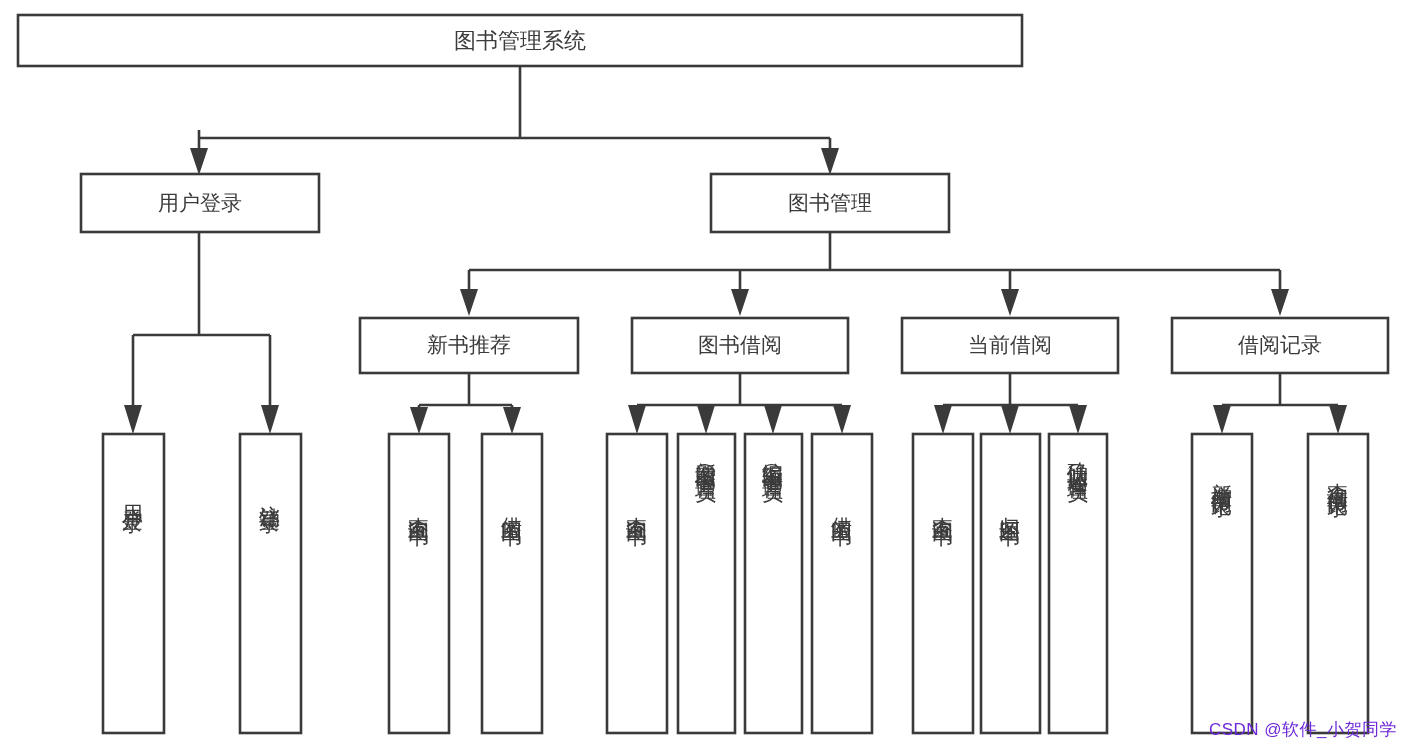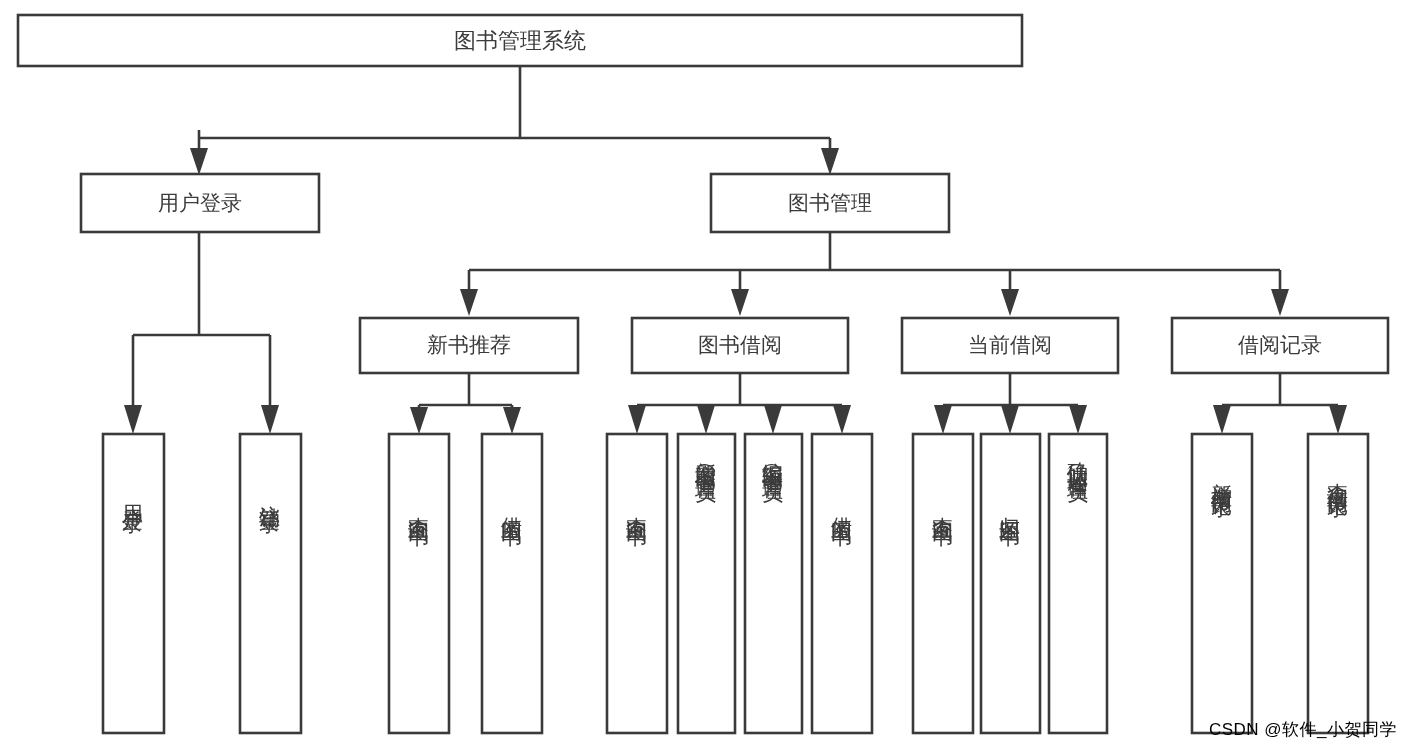--- a/index.html
+++ b/index.html
@@ -59,21 +59,21 @@
     text-orientation: upright;
     letter-spacing: 3px;
     white-space: pre;
   }
   .watermark {
     position: absolute;
     right: 8px;
     bottom: 6px;
     font-family: "Liberation Sans", "DejaVu Sans", sans-serif;
     font-size: 17px;
-    color: #000000;
+    color: #6d28d9;
     letter-spacing: 0.5px;
     user-select: none;
     margin-left: 30px;
   }
 </style>
 </head>
 <body>
 
 <div id="diagram-root">
   <svg class="diagram" viewBox="0 0 1405 747" xmlns="http://www.w3.org/2000/svg">

